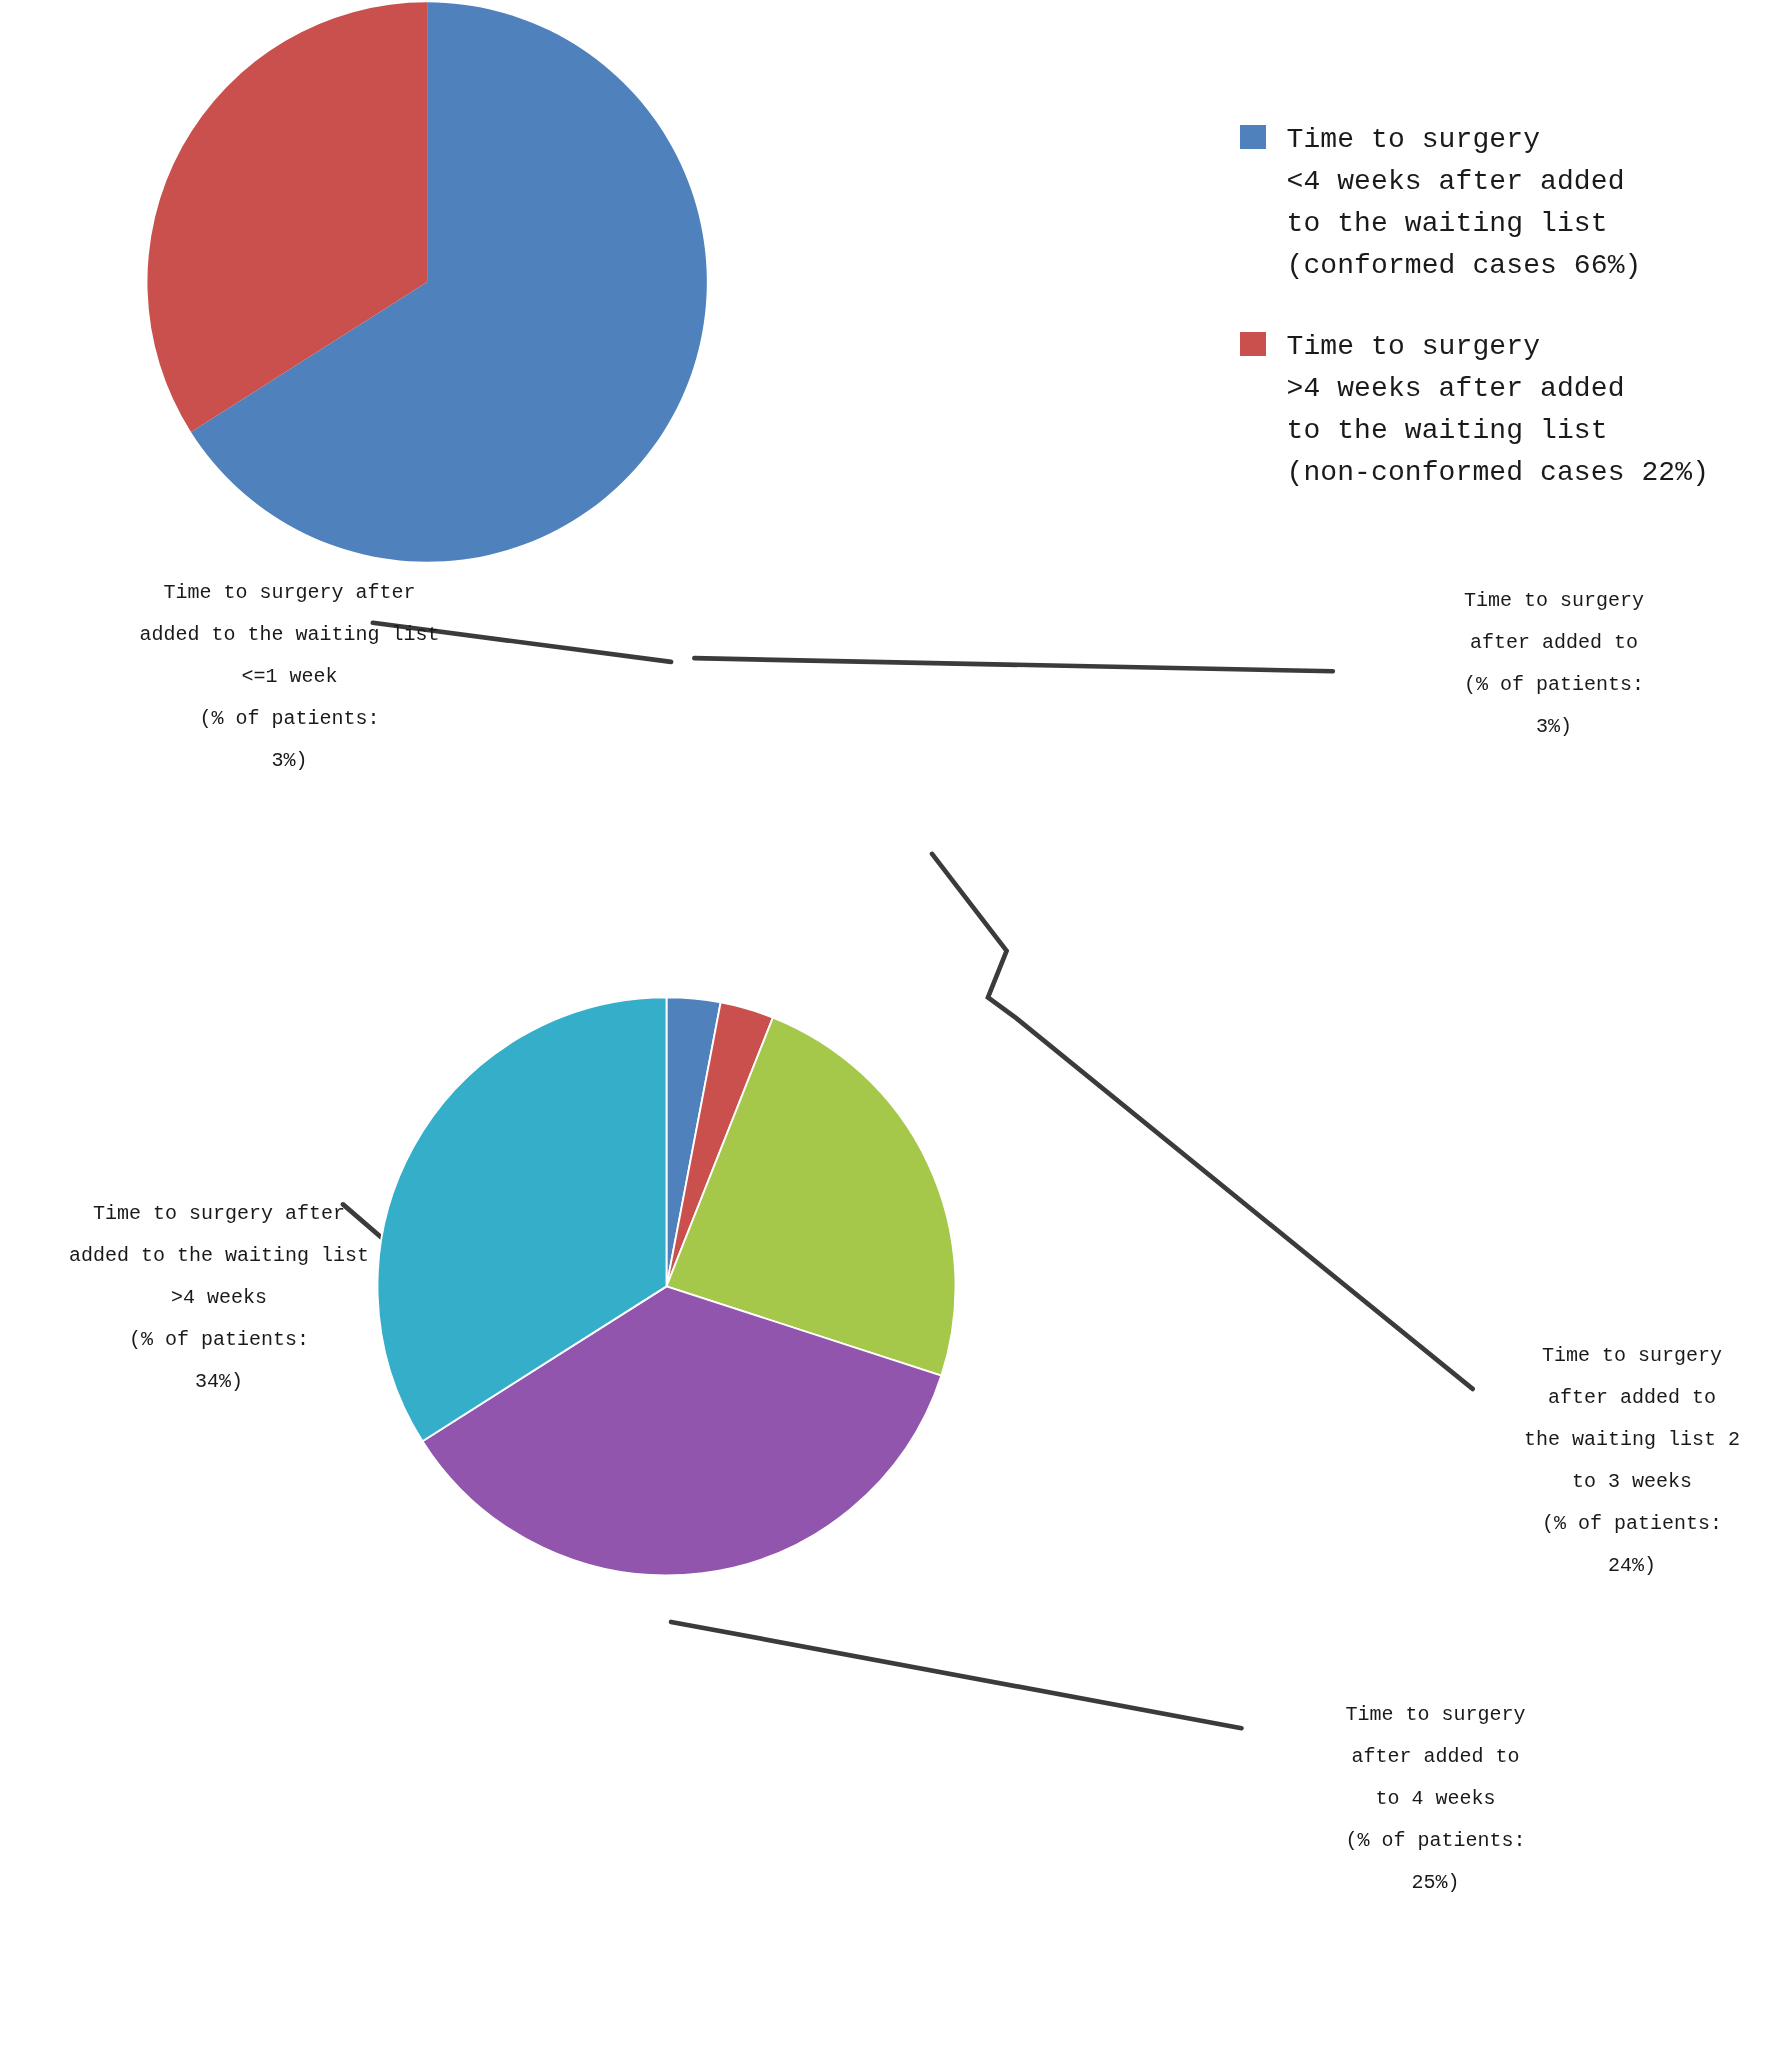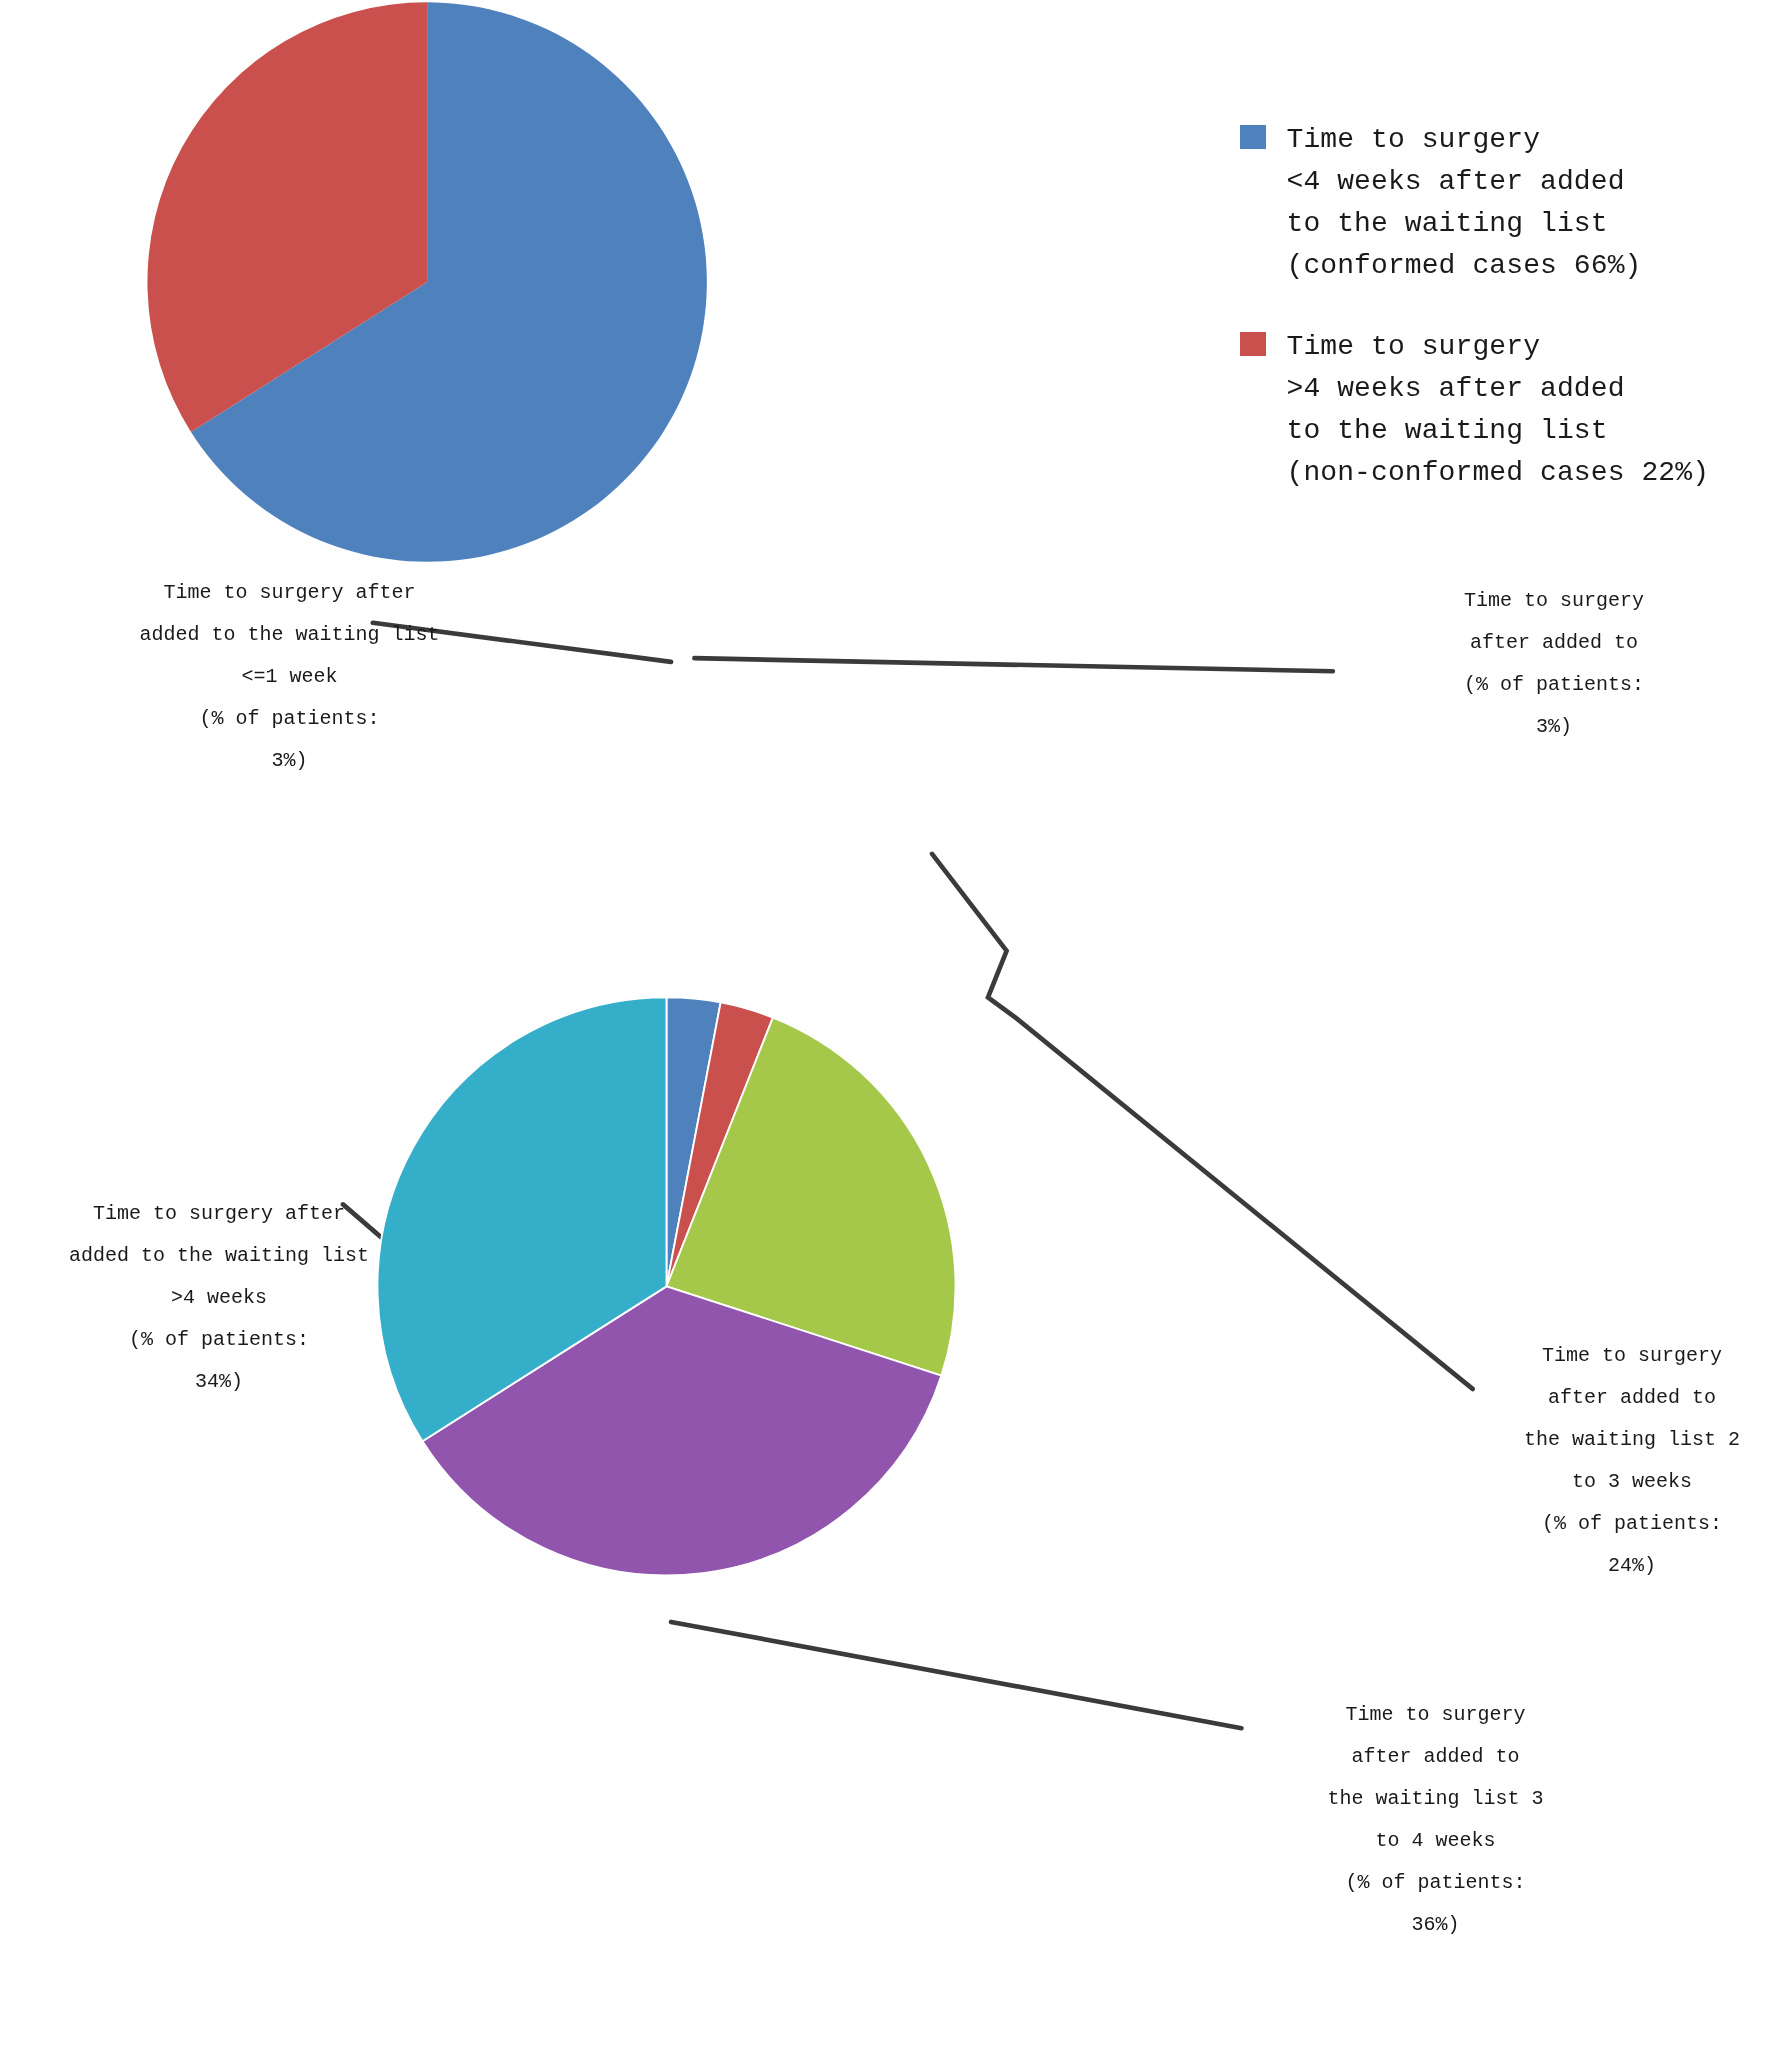--- a/index.html
+++ b/index.html
@@ -124,21 +124,20 @@
       <div>after added to</div>
       <div>the waiting list 2</div>
       <div>to 3 weeks</div>
       <div>(% of patients:</div>
       <div>24%)</div>
     </div>
 
     <div class="callout" id="callout-3to4">
       <div>Time to surgery</div>
       <div>after added to</div>
-      <div>the waiting list 3</div>
       <div>to 4 weeks</div>
       <div>(% of patients:</div>
-      <div>36%)</div>
+      <div>25%)</div>
     </div>
 
   </section>
 </div>
 
 
 </body></html>

